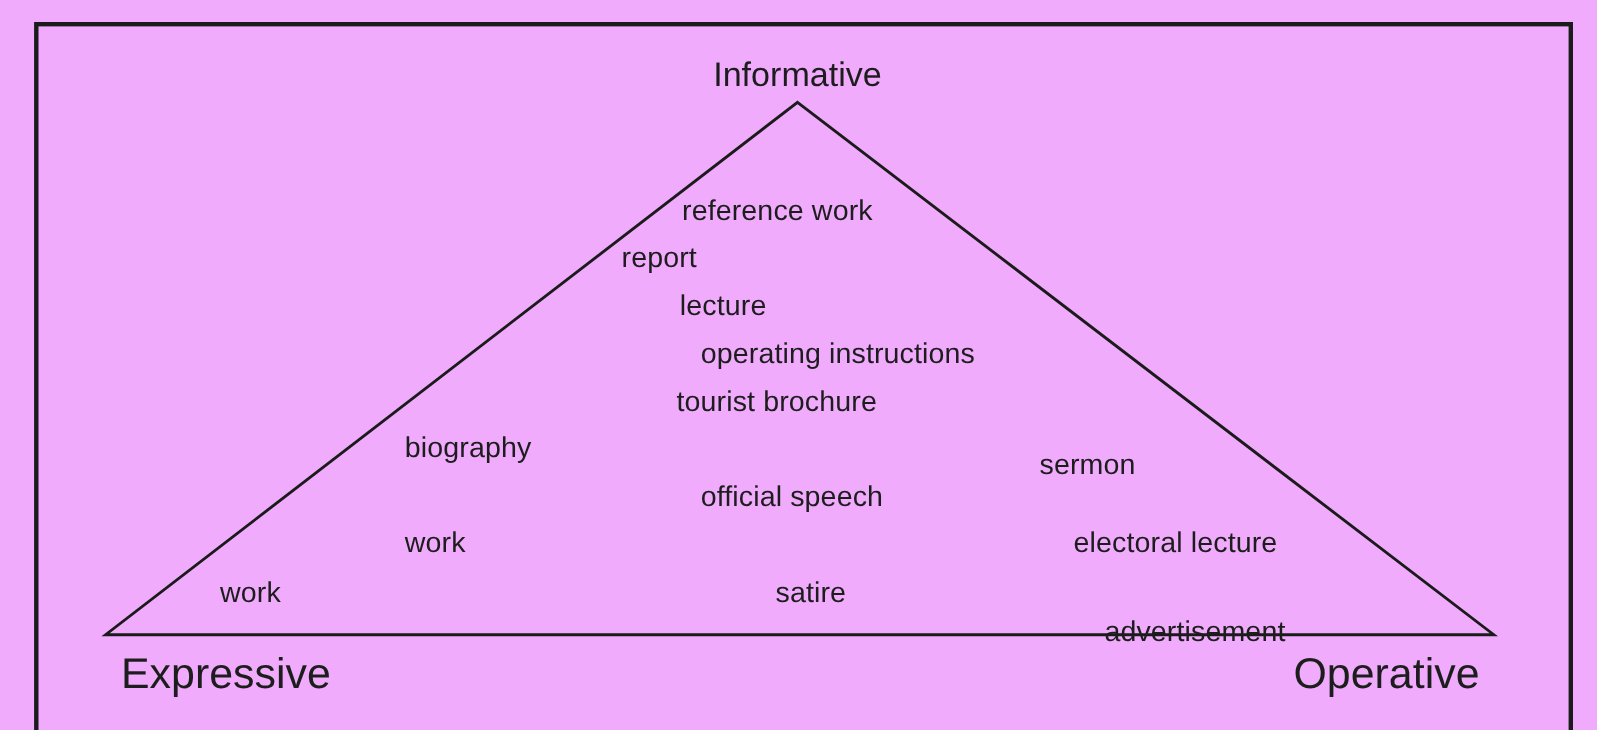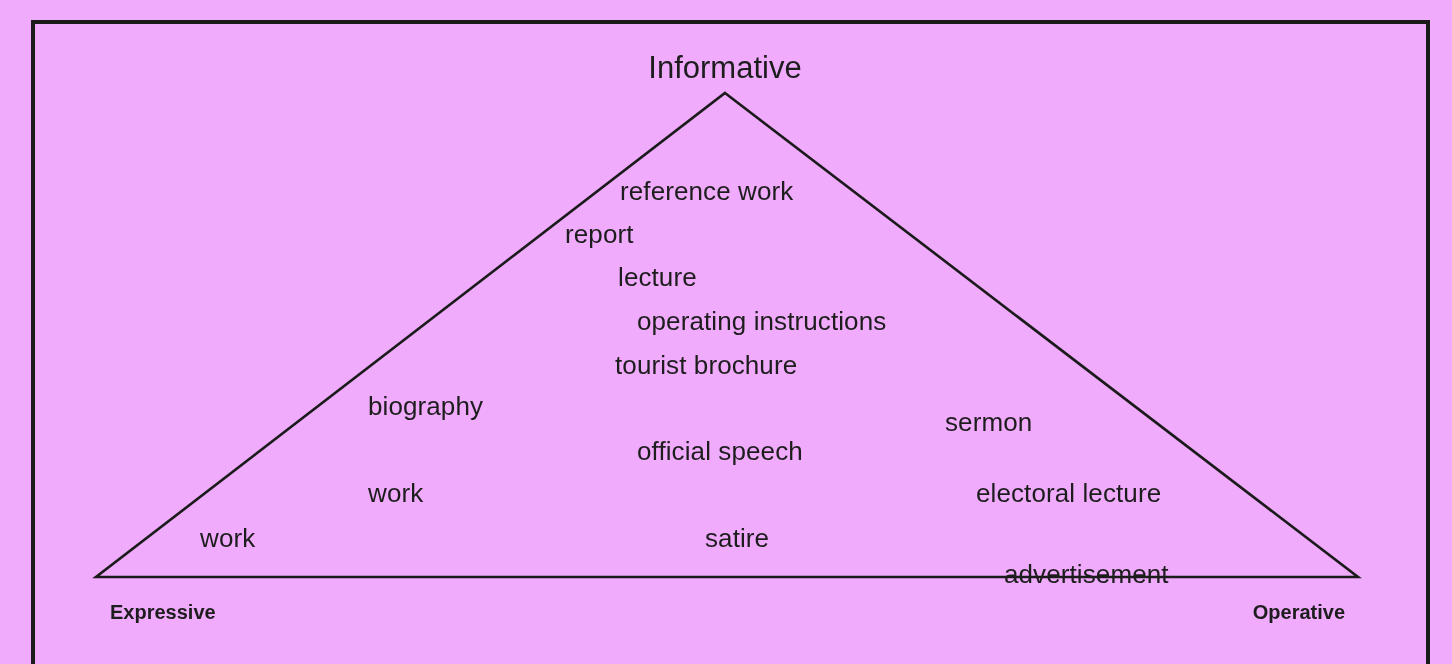--- a/index.html
+++ b/index.html
@@ -39,24 +39,24 @@
     white-space: nowrap;
     font-size: 26px;
     line-height: 30px;
     letter-spacing: 0.1px;
     color: #1d1d1d;
     font-weight: 400;
   }
   .axis-label {
     position: absolute;
     white-space: nowrap;
-    font-size: 20px;
+    font-size: 39px;
     line-height: 31px;
     color: #1d1d1d;
-    font-weight: 700;
+    font-weight: 400;
     text-align: center;
   }
   .apex-label {
     position: absolute;
     white-space: nowrap;
     font-size: 31px;
     line-height: 31px;
     color: #1d1d1d;
     text-align: center;
     font-weight: 400;

